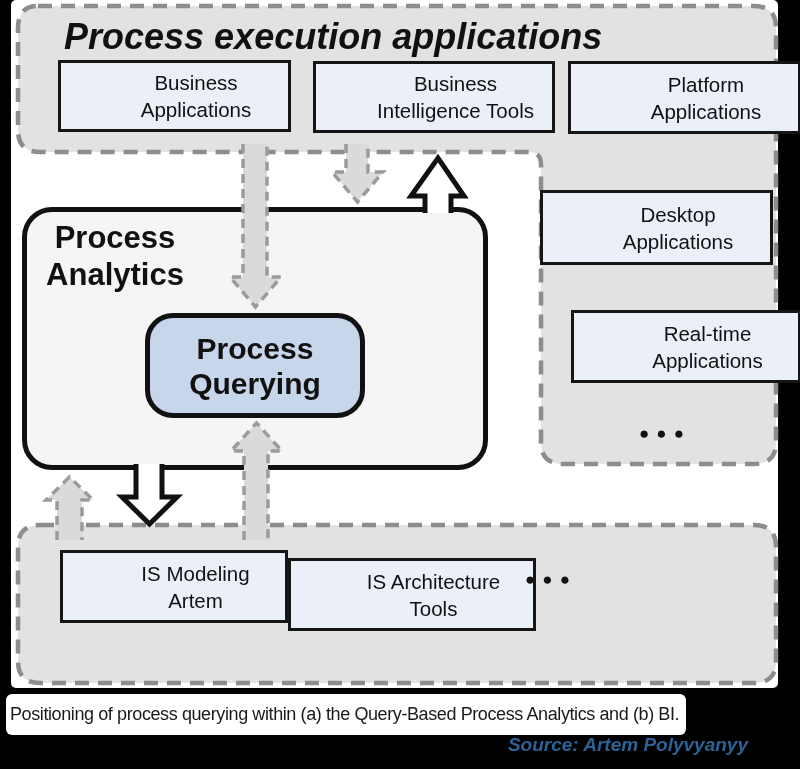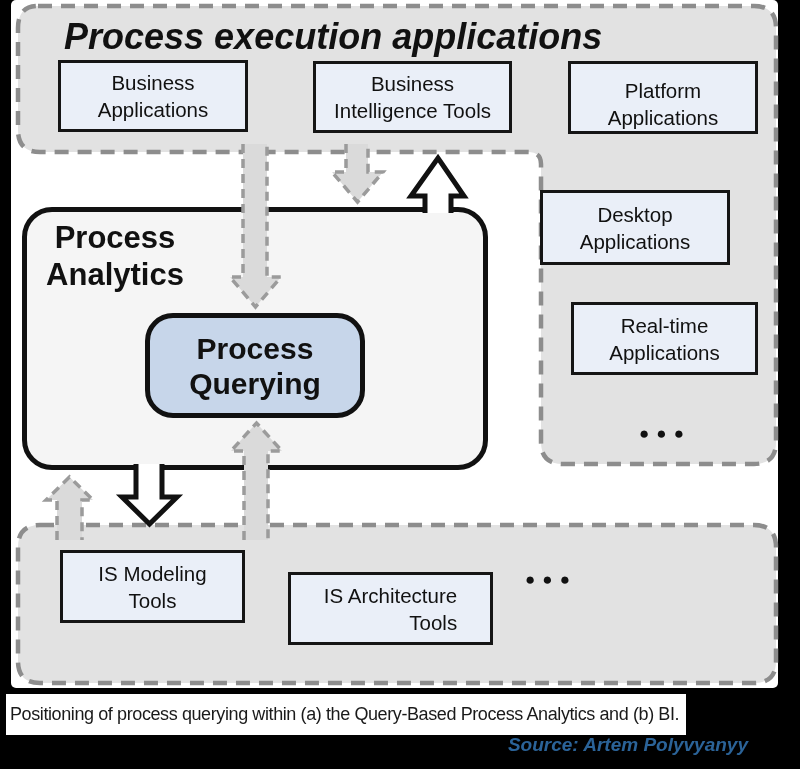--- a/index.html
+++ b/index.html
@@ -39,41 +39,41 @@
     font-weight:bold;font-size:30px;line-height:35px;
     text-align:center;color:var(--color-ink,#111);
     white-space:pre-line;
   }
   .box{
     position:absolute;
     background:var(--color-box_fill,#eaeff8);
     border:3px solid var(--color-box_border,#151515);
     display:flex;align-items:center;justify-content:center;
     text-align:center;
-    font-size:20.5px;line-height:27px;color:var(--color-ink,#111);
+    font-size:20.5px;line-height:27px;color:var(--color-ink,#111);padding-left:43px;
   }
   .box span{white-space:pre-line;}
   .band-title{
     position:absolute;
     font-weight:bold;font-style:italic;font-size:36px;
     color:var(--color-ink,#111);
     white-space:nowrap;
   }
   .dots{
     position:absolute;width:90px;text-align:center;
     font-weight:bold;font-size:17px;letter-spacing:7px;
     color:var(--color-ink,#111);
   }
   .caption-bar{
     position:absolute;left:6px;top:694px;height:41px;
     background:var(--color-canvas,#fff);
     display:inline-flex;align-items:center;
     padding:0 7px 0 4px;
     font-size:18px;letter-spacing:-0.4px;
-    color:#1a1a1a;white-space:nowrap;
+    color:#1a1a1a;white-space:nowrap;border-radius:6px;
   }
   .source-credit{
     position:absolute;right:52px;top:734px;
     font-weight:bold;font-style:italic;font-size:19px;
     color:var(--color-source_blue,#2b6398);
     white-space:nowrap;
     text-align:center;
   }
 </style>
 </head>
@@ -120,39 +120,39 @@
 
   <div class="box" style="left:58px;top:60px;width:184px;height:66px;">
     <span>Business
 Applications</span>
   </div>
   <div class="box" style="left:313px;top:61px;width:193px;height:66px;">
     <span>Business
 Intelligence Tools</span>
   </div>
 
-  <div class="box" style="left:568px;top:61px;width:184px;height:67px;align-items:flex-end;">
+  <div class="box" style="left:568px;top:61px;width:184px;height:67px;">
     <span>Platform
 Applications</span>
   </div>
   <div class="box" style="left:540px;top:190px;width:184px;height:69px;text-align:center;">
     <span>Desktop
 Applications</span>
   </div>
-  <div class="box" style="left:571px;top:302px;width:181px;height:67px;">
+  <div class="box" style="left:571px;top:310px;width:181px;height:67px;">
     <span>Real-time
 Applications</span>
   </div>
   <div class="dots" style="left:620px;top:424px;">●●●</div>
 
   <div class="box" style="left:60px;top:550px;width:179px;height:67px;">
     <span>IS Modeling
-Tools</span>
+Artem</span>
   </div>
-  <div class="box" style="left:288px;top:572px;width:199px;height:67px;text-align:right;">
+  <div class="box" style="left:288px;top:558px;width:199px;height:67px;">
     <span>IS Architecture
 Tools</span>
   </div>
   <div class="dots" style="left:506px;top:570px;">●●●</div>
 
   <div class="band-title" style="left:64px;top:16px;">Process execution applications</div>
 
   <div class="caption-bar">Positioning of process querying within (a) the Query-Based Process Analytics and (b) BI.</div>
   <div class="source-credit">Source: Artem Polyvyanyy</div>
 

